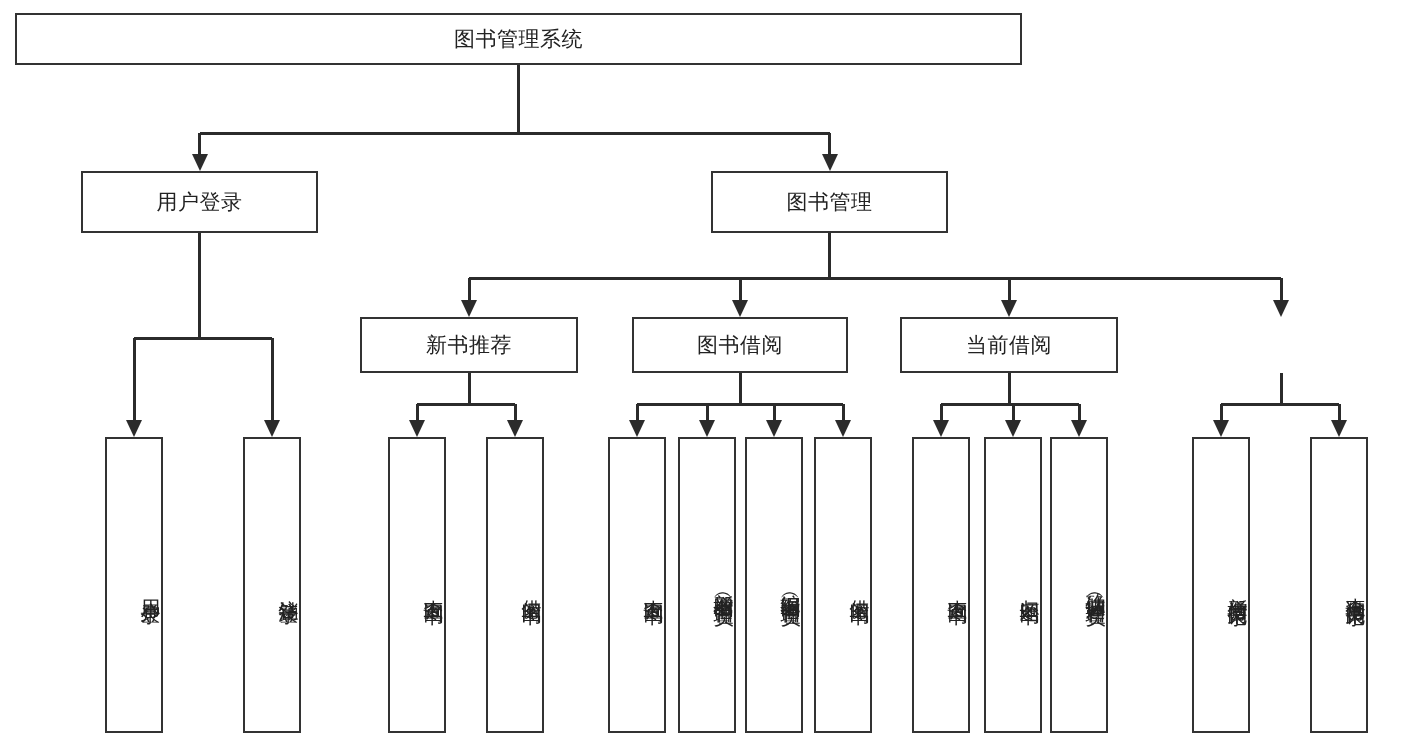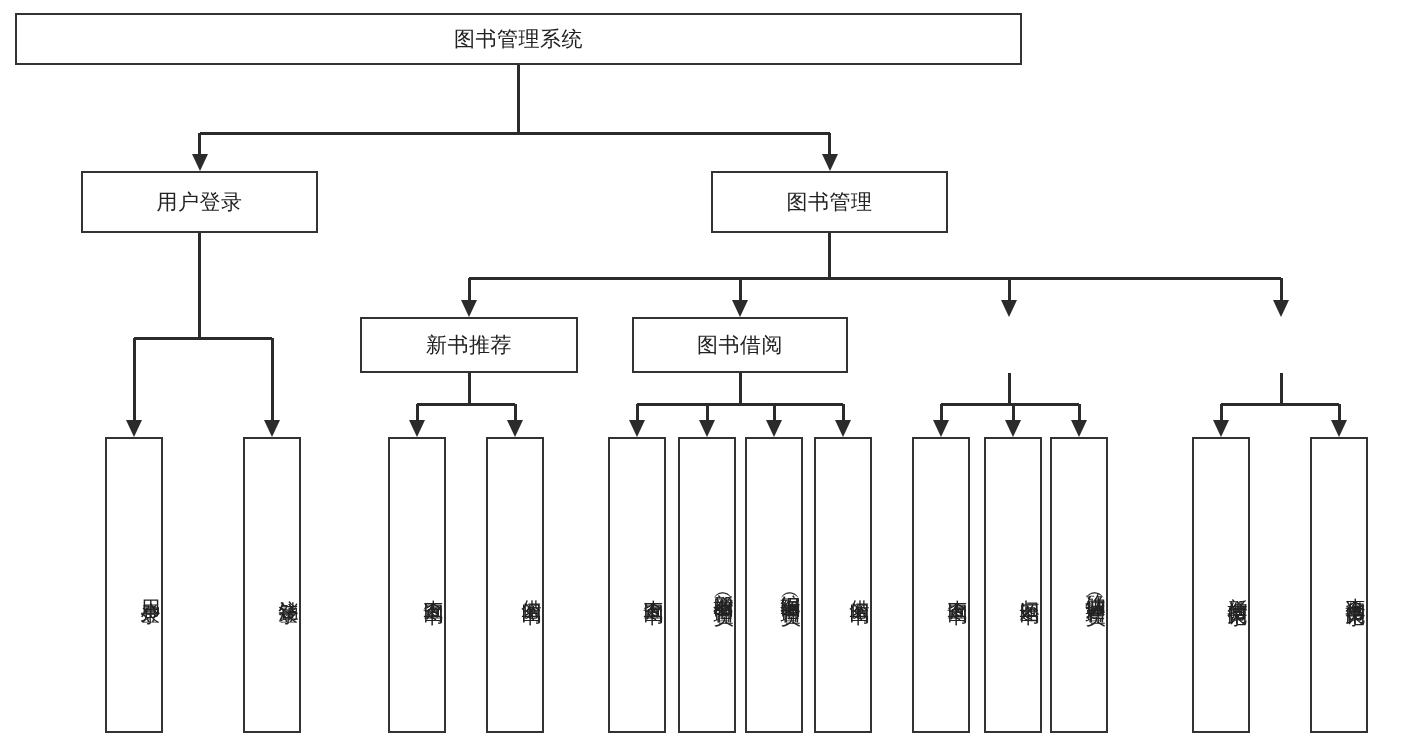--- a/index.html
+++ b/index.html
@@ -84,20 +84,23 @@
   </div>
   <div class="node horiz" style="left: 711px; top: 171px; width: 237px; height: 62px;">
     <span class="node-label">图书管理</span>
   </div>
 
   <div class="node horiz" style="left: 360px; top: 317px; width: 218px; height: 56px;">
     <span class="node-label">新书推荐</span>
   </div>
   <div class="node horiz" style="left: 632px; top: 317px; width: 216px; height: 56px;">
     <span class="node-label">图书借阅</span>
+  </div>
+  <div class="node horiz" style="left: 900px; top: 317px; width: 218px; height: 56px;">
+    <span class="node-label">当前借阅</span>
   </div>
 
   <div class="node vert" style="left: 105px; top: 437px; width: 58px; height: 296px;">
     <span class="node-label">用户登录</span>
   </div>
   <div class="node vert" style="left: 243px; top: 437px; width: 58px; height: 296px;">
     <span class="node-label">注销登录</span>
   </div>
   <div class="node vert" style="left: 388px; top: 437px; width: 58px; height: 296px;">
     <span class="node-label">查询图书</span>

